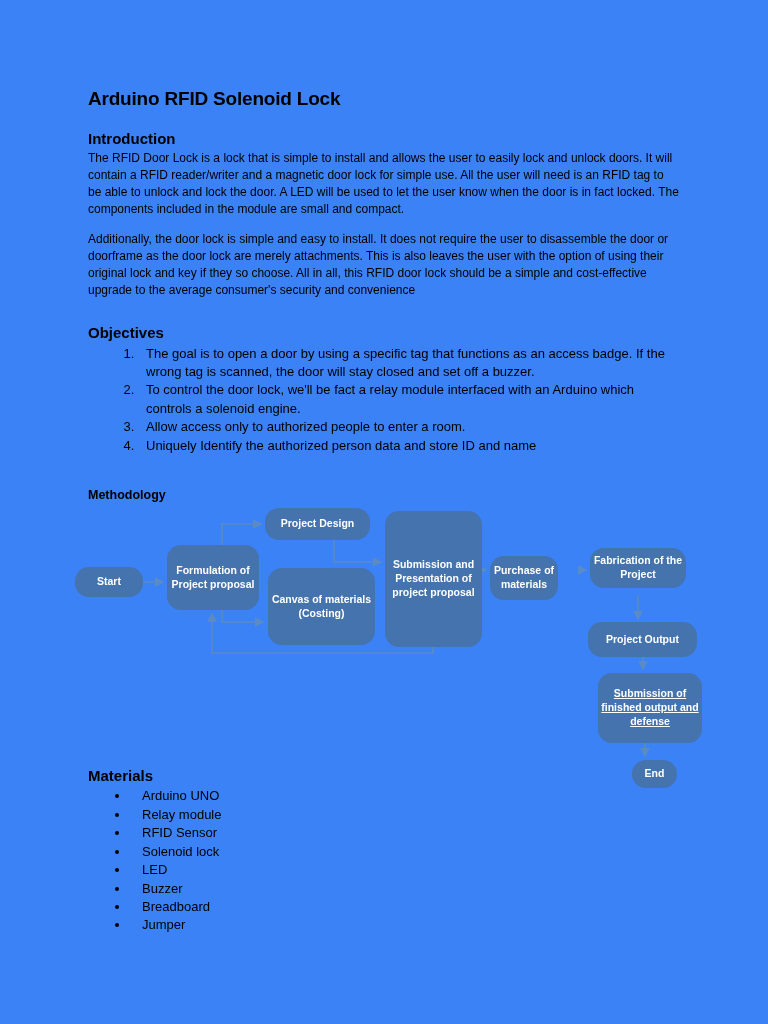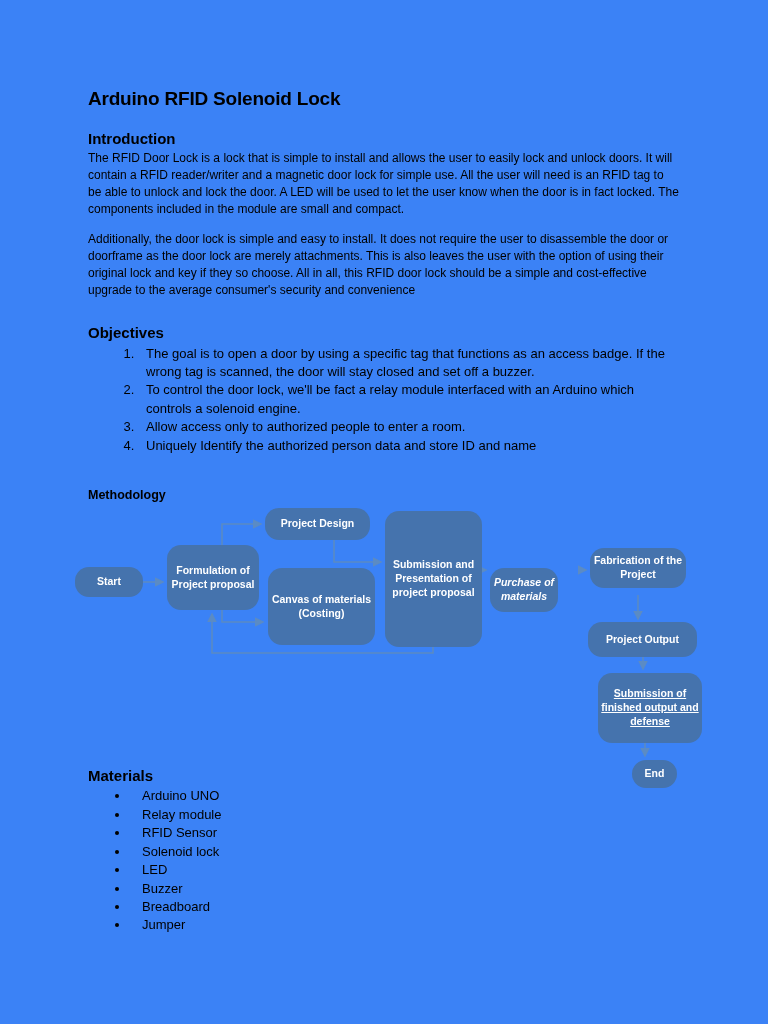--- a/index.html
+++ b/index.html
@@ -171,21 +171,21 @@
     <div class="node" style="left:75px; top:567px; width:68px; height:30px;">Start</div>
 
     <div class="node" style="left:167px; top:545px; width:92px; height:65px;">Formulation of Project proposal</div>
 
     <div class="node" style="left:265px; top:508px; width:105px; height:32px;">Project Design</div>
 
     <div class="node" style="left:268px; top:568px; width:107px; height:77px;">Canvas of materials (Costing)</div>
 
     <div class="node" style="left:385px; top:511px; width:97px; height:136px;text-align:center;">Submission and Presentation of project proposal</div>
 
-    <div class="node" style="left:490px; top:568px; width:68px; height:44px;font-style:italic;">Purchase of materials</div>
+    <div class="node" style="left:490px; top:556px; width:68px; height:44px;">Purchase of materials</div>
 
     <div class="node" style="left:590px; top:548px; width:96px; height:40px;">Fabrication of the Project</div>
 
     <div class="node" style="left:588px; top:622px; width:109px; height:35px;">Project Output</div>
 
     <div class="node" style="left:598px; top:673px; width:104px; height:70px;text-decoration:underline;">Submission of finished output and defense</div>
 
     <div class="node" style="left:632px; top:760px; width:45px; height:28px;">End</div>
 
   </div>

